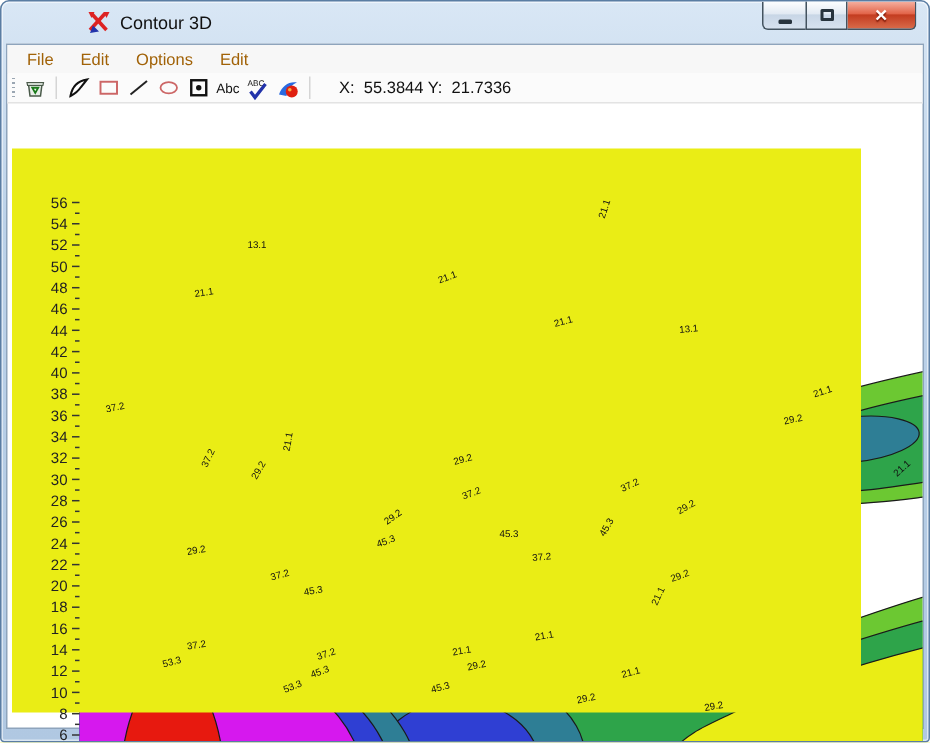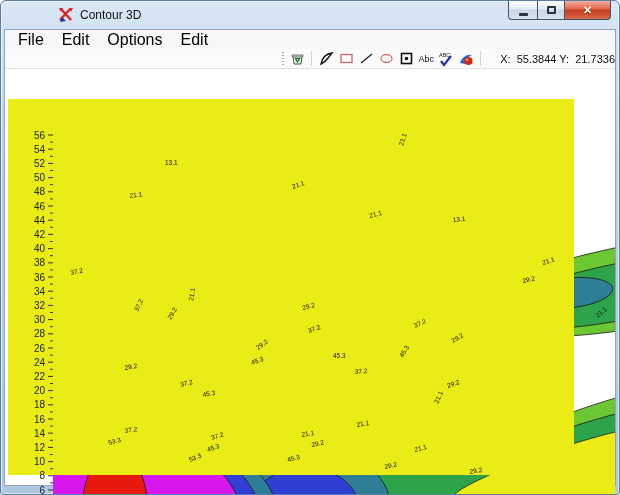--- a/index.html
+++ b/index.html
@@ -20,22 +20,22 @@
   .win-btn.minimize{ width:29px; border-radius:0 0 0 4px; border-right:none;}
   .win-btn.maximize{ width:28px; }
   .win-btn.close{ width:46px; border-radius:0 0 4px 0; border-left:none;
     background:linear-gradient(#f5b0a0,#e2654a 45%,#c33c20 50%,#d86a49); }
   .glyph-min{ width:9px; height:3px; background:#27333d; margin-top:8px; border-radius:1px;}
   .glyph-max{ width:9px; height:8px; border:2px solid #27333d; border-radius:1px;}
   .glyph-close{ color:#fff; font-size:11px; font-weight:bold; text-shadow:0 1px 1px #7a1503; }
   .client{ position:absolute; left:3px; right:3px; top:28px; bottom:8px; background:#fff;
     border:1px solid #8ea4bc; }
   .menubar{ height:19px; background:#f7f7f7; display:flex; align-items:center; padding-left:4px; }
-  .menu-item{ font-size:16px; color:#000000; padding:2px 9px; cursor:default; }
-  .toolbar{ height:20px; background:#fbfbfb; border-bottom:1px solid #e3e3e3; display:flex; align-items:center; padding-left:2px;justify-content:flex-end; }
+  .menu-item{ font-size:11px; color:#a16207; padding:2px 9px; cursor:default; }
+  .toolbar{ height:20px; background:#fbfbfb; border-bottom:1px solid #e3e3e3; display:flex; align-items:center; padding-left:2px; }
   .gripper{ width:5px; height:14px; margin:0 3px 0 1px;
     background:repeating-linear-gradient(#9aa6b2 0 1px, transparent 1px 3px); width:2px;}
   .tb-sep{ width:1px; height:15px; background:#d5d5d5; margin:0 4px; }
   .tb-btn{ width:20px; height:18px; display:flex; align-items:center; justify-content:center; cursor:default; }
   .coords{ font-size:11px; color:#111; margin-left:15px; white-space:pre; }
   .plot-region{ position:absolute; left:3px; right:3px; top:69px; bottom:8px; background:#fff; }
   .plot-region svg{ position:absolute; left:0; top:0; }
   text{ font-family:"Liberation Sans", sans-serif; }
 </style>
 </head>

